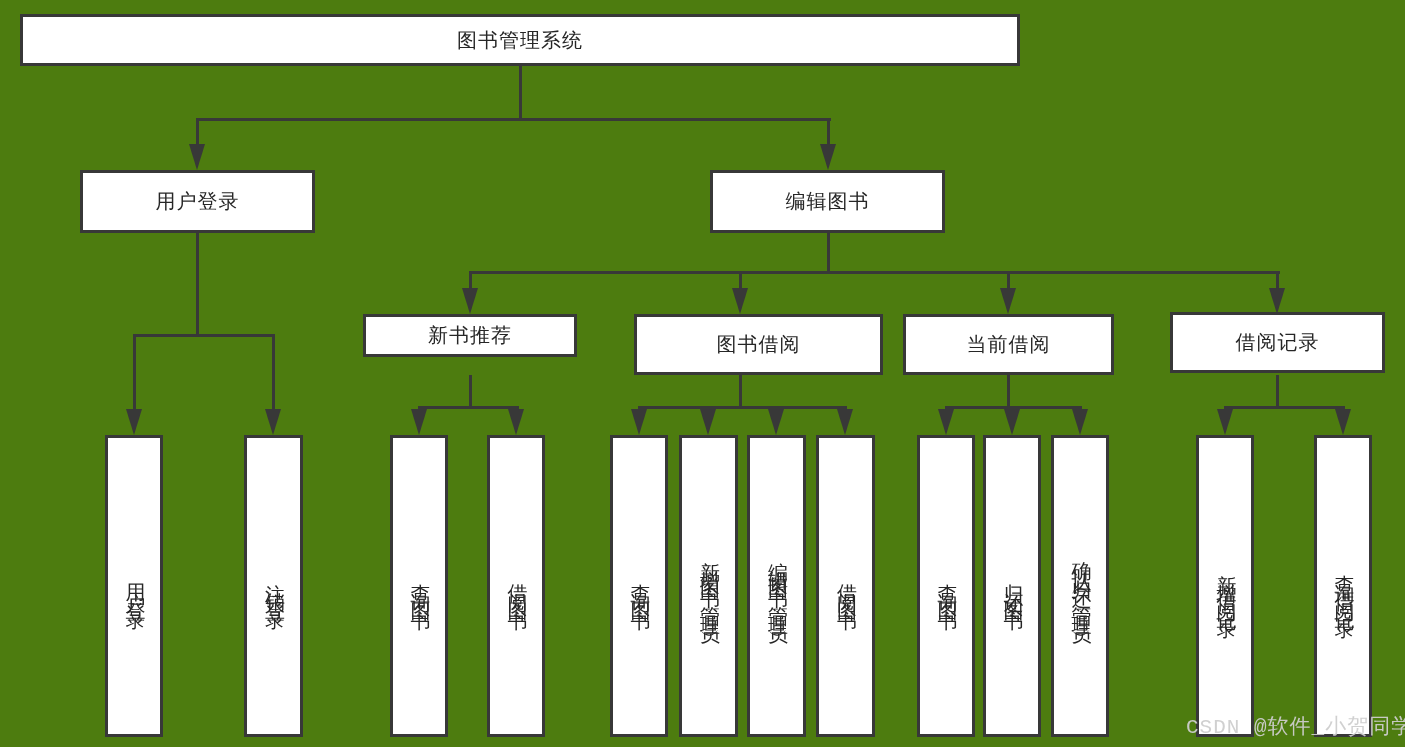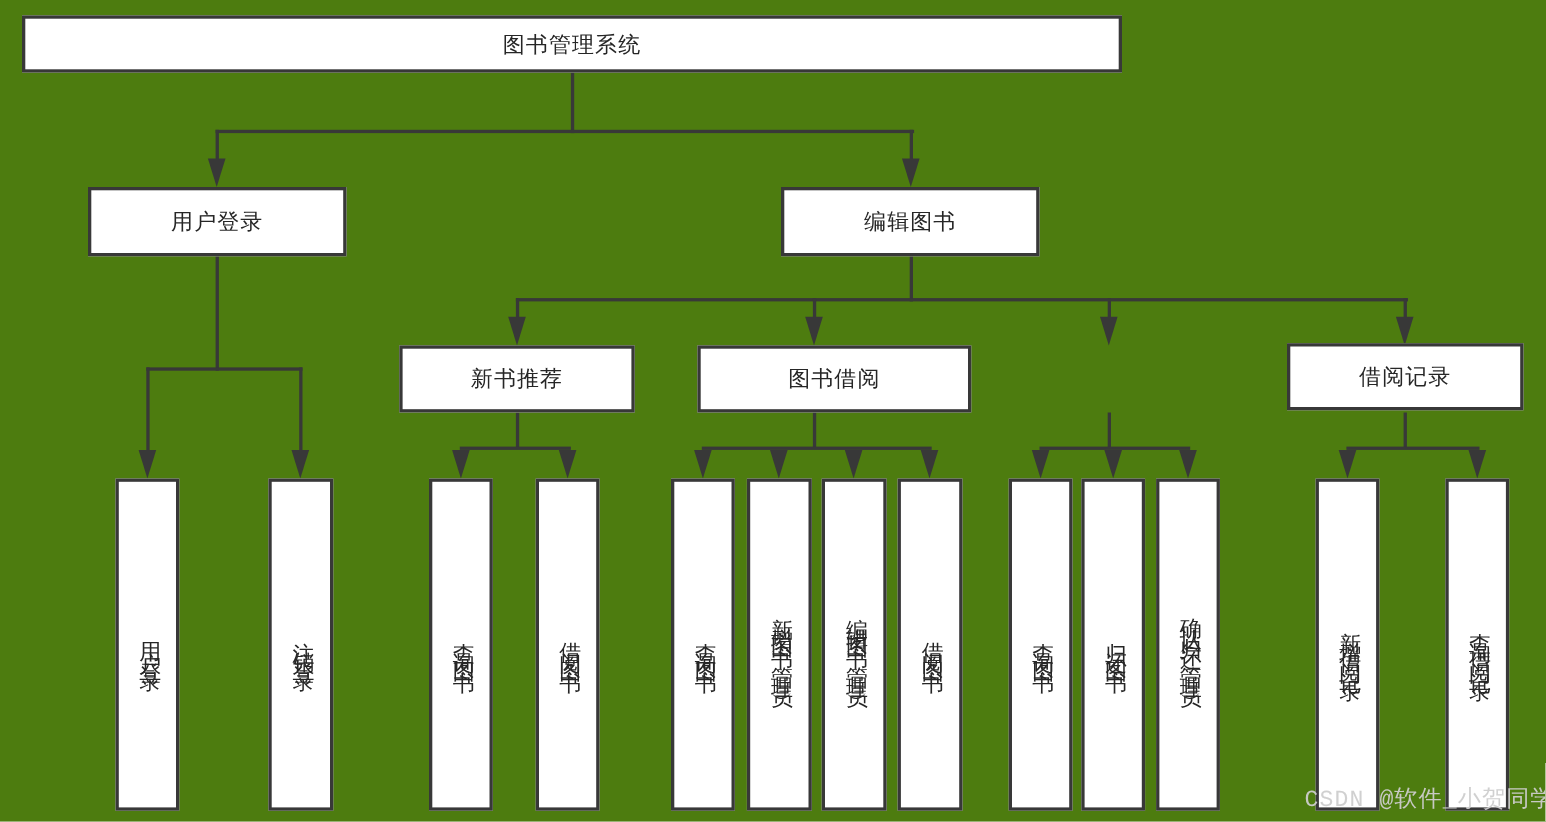--- a/index.html
+++ b/index.html
@@ -90,24 +90,25 @@
   <div class="ln" style="left:1224px;top:406px;width:121px;height:3px"></div>
   <div class="arr" style="left:1217px;top:409px"></div>
   <div class="arr" style="left:1335px;top:409px"></div>
 
   <div class="box" style="left:20px;top:14px;width:1000px;height:52px">图书管理系统</div>
 
   <div class="box" style="left:80px;top:170px;width:235px;height:63px">用户登录</div>
 
   <div class="box" style="left:710px;top:170px;width:235px;height:63px">编辑图书</div>
 
-  <div class="box" style="left:363px;top:314px;width:214px;height:61px">新书推荐</div>
+  <div class="box" style="left:363px;top:314px;width:214px;height:43px">新书推荐</div>
 
   <div class="box" style="left:634px;top:314px;width:249px;height:61px">图书借阅</div>
 
+  <div class="box" style="left:903px;top:314px;width:211px;height:61px">当前借阅</div>
 
   <div class="box" style="left:1170px;top:312px;width:215px;height:61px">借阅记录</div>
 
   <div class="box leaf" style="left:105px;width:58px">
     <span class="vtext">用户登录</span>
   </div>
   <div class="box leaf" style="left:244px;width:59px">
     <span class="vtext">注销登录</span>
   </div>
 

